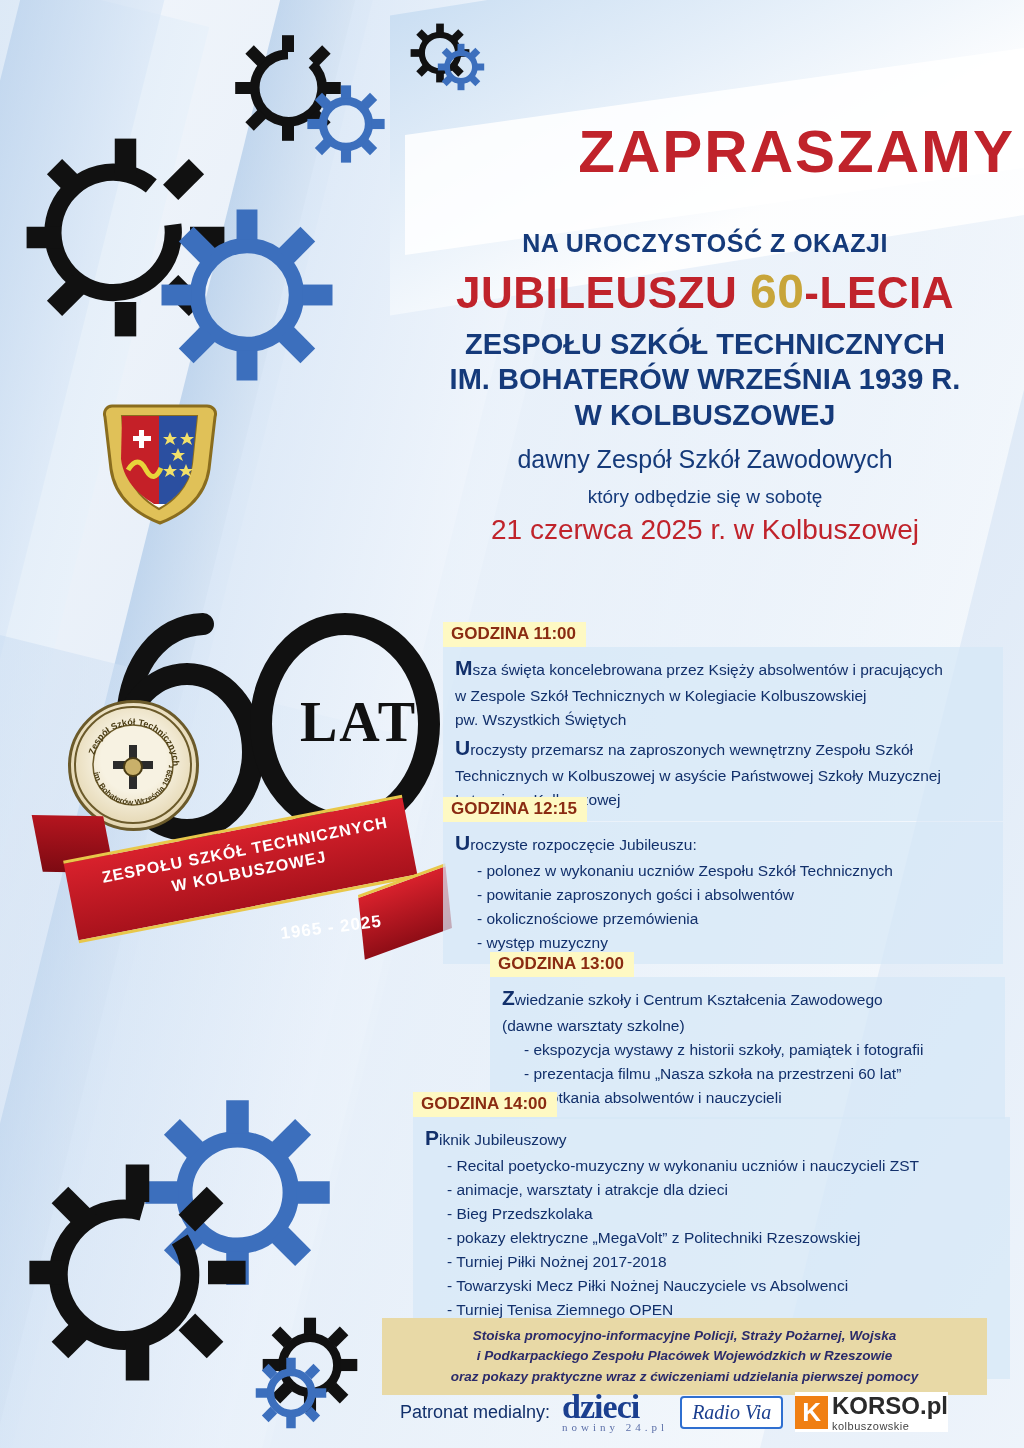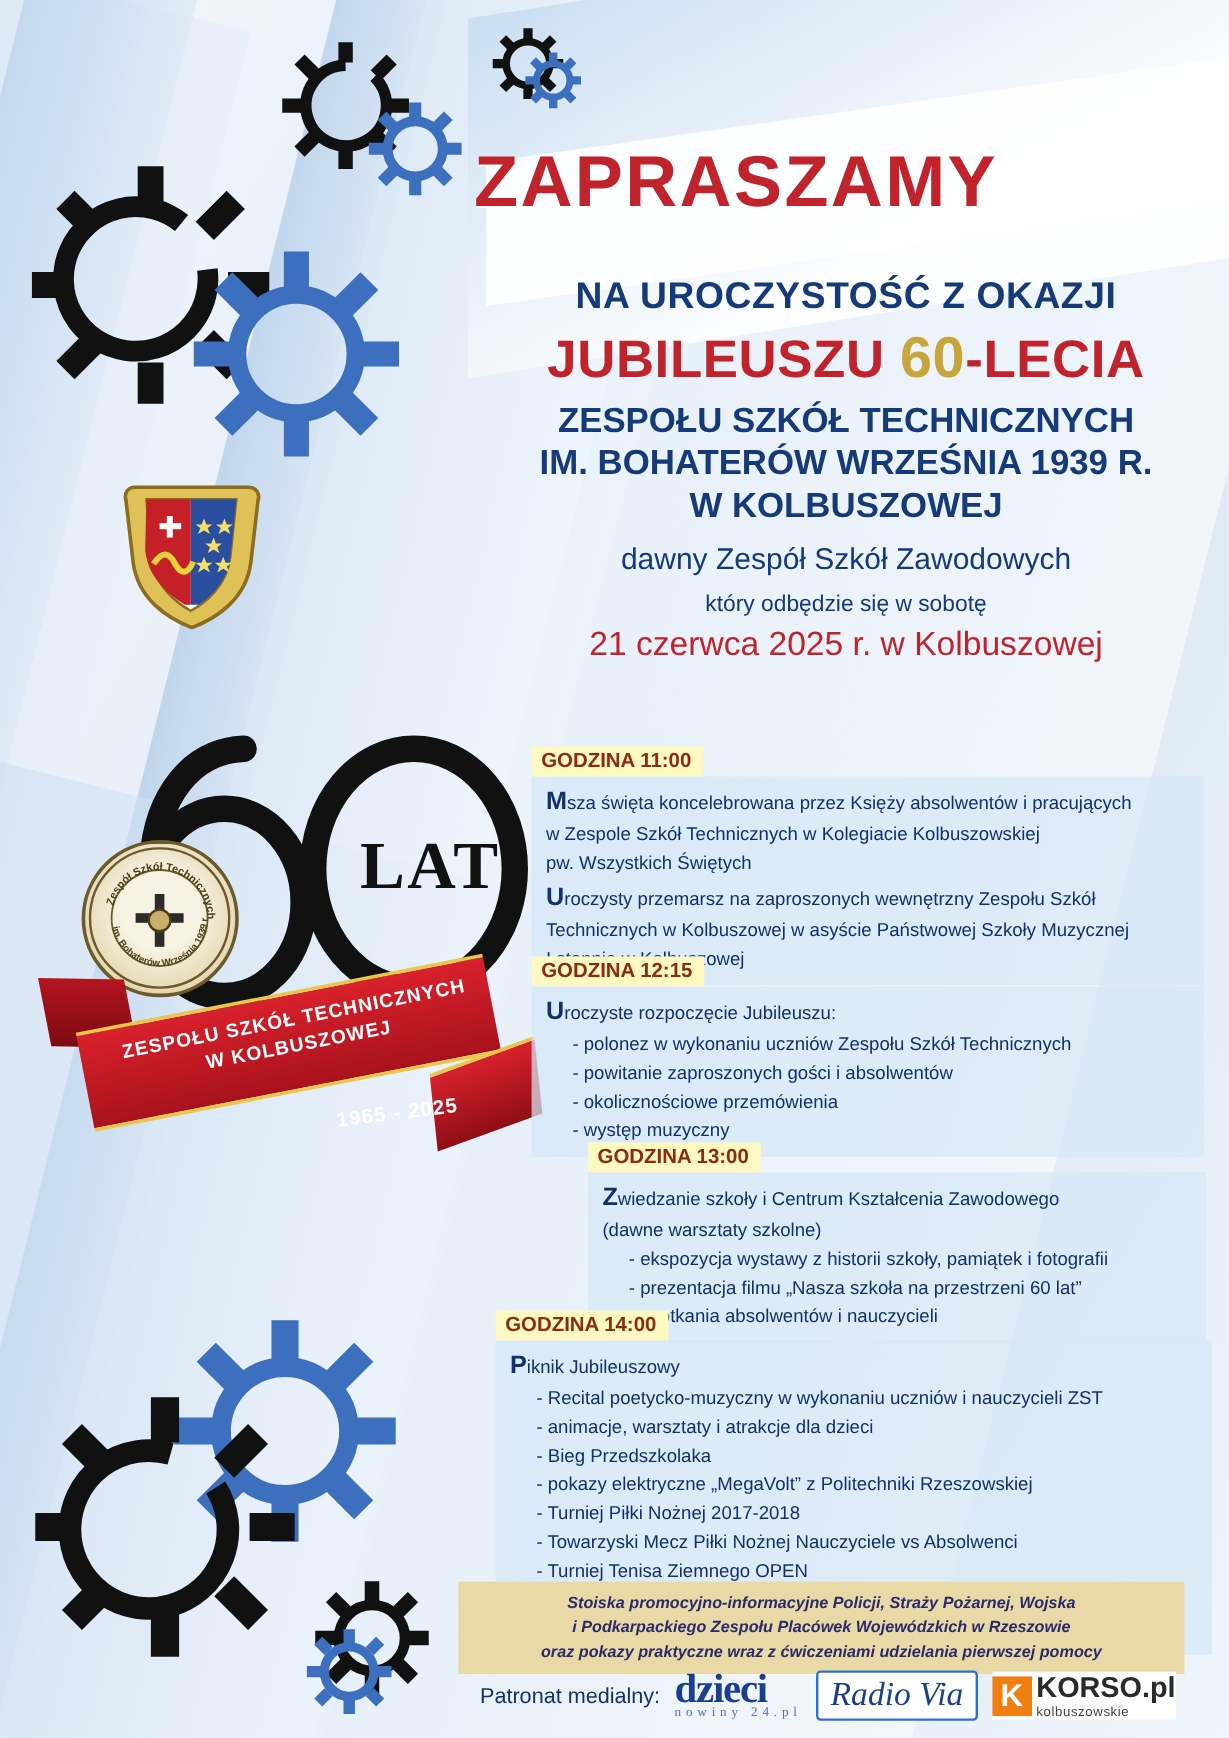--- a/index.html
+++ b/index.html
@@ -24,26 +24,26 @@
           transform:skewY(-9deg);opacity:.9;}
   .whitewedge{position:absolute;left:405px;top:90px;width:640px;height:120px;background:#ffffff;transform:skewY(-8deg);opacity:.85;}
 
   
   .gear{position:absolute;}
   .gear svg{display:block;}
 
   
   .content{position:absolute;left:395px;top:120px;width:620px;}
   .zapraszamy{
-    text-align:left;color:#c0232b;font-weight:bold;letter-spacing:2px;
+    text-align:right;color:#c0232b;font-weight:bold;letter-spacing:2px;
     font-size:60px;line-height:1.05;font-family:"Liberation Sans", sans-serif;
     text-shadow:1px 1px 0 #fff;
   }
   .line-na{
-    text-align:center;color:#153a7a;font-weight:bold;font-size:31px;margin-top:46px;letter-spacing:.5px;
+    text-align:center;color:#153a7a;font-weight:bold;font-size:25px;margin-top:46px;letter-spacing:.5px;
   }
   .jub{
     text-align:center;margin-top:6px;font-weight:bold;font-size:44px;color:#c0232b;letter-spacing:.5px;white-space:nowrap;
   }
   .jub .num{color:#c8a53a;font-size:48px;}
   .jub .lecia{color:#c0232b;}
   .zst{text-align:center;color:#153a7a;font-weight:bold;font-size:29px;margin-top:8px;line-height:1.22;}
   .dawny{text-align:center;color:#153a7a;font-size:25px;margin-top:12px;}
   .ktory{text-align:center;color:#153a7a;font-size:19px;margin-top:12px;}
   .data{text-align:center;color:#c0232b;font-size:28px;margin-top:6px;}
@@ -70,21 +70,21 @@
     background:#e8d9a6;color:#2a2a6a;font-style:italic;font-weight:bold;font-size:13.5px;
     text-align:center;padding:8px 10px;line-height:1.5;
   }
 
   
   .patron{position:absolute;left:400px;top:1392px;width:610px;display:flex;align-items:center;gap:12px;}
   .patron-label{color:#12306b;font-size:18px;}
   .nowiny{font-family:"Liberation Serif",serif;color:#1b3f8f;font-weight:bold;font-size:34px;line-height:.9;letter-spacing:-1px;}
   .nowiny small{display:block;font-size:11px;letter-spacing:4px;color:#5b6fa8;font-weight:normal;text-align:center;}
   .radio{border:2px solid #2f6fd0;border-radius:4px;padding:3px 10px;background:#fff;}
-  .radio span{font-family:"Liberation Serif",serif;font-style:italic;color:#1b3f8f;font-size:28px;}
+  .radio span{font-family:"Liberation Serif",serif;font-style:italic;color:#1b3f8f;font-size:20px;}
   .korso{display:flex;align-items:center;background:#fff;}
   .korso .kbox{background:#f07f13;color:#fff;font-weight:bold;font-size:26px;padding:1px 7px;}
   .korso .ktxt{color:#2a2a2a;font-weight:bold;font-size:24px;padding-left:4px;}
   .korso .ksub{display:block;font-size:11px;color:#444;font-weight:normal;letter-spacing:.5px;}
 
   
   .coa{position:absolute;left:92px;top:392px;width:135px;height:135px;}
 
   
   .sixty{position:absolute;left:55px;top:612px;width:420px;height:230px;}

